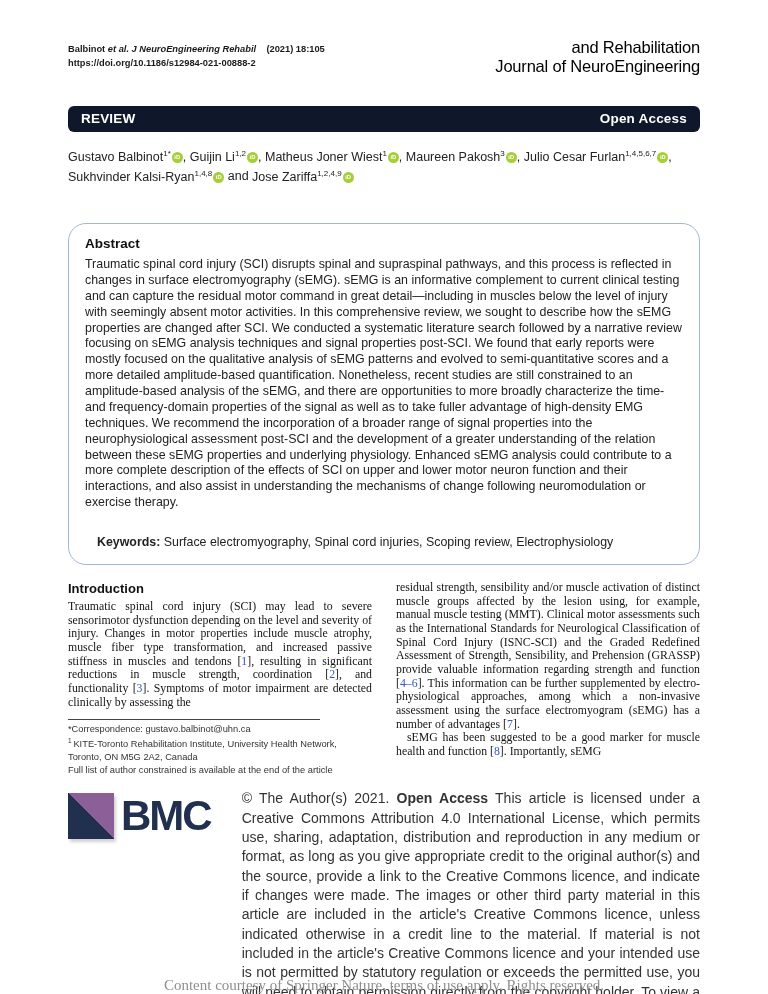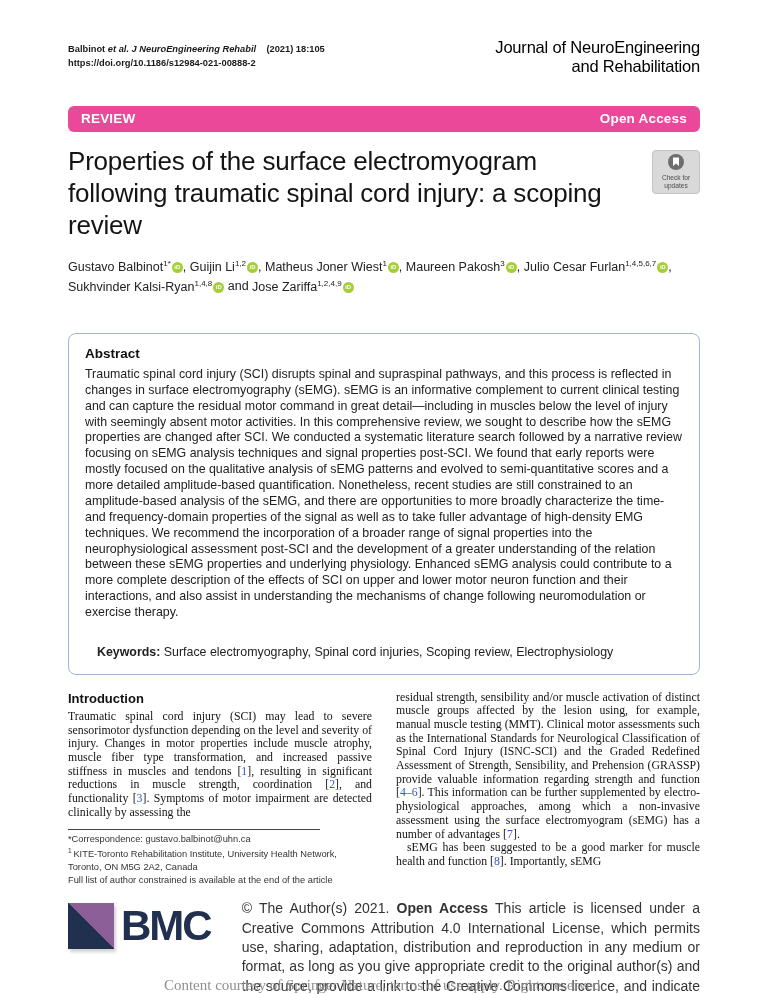--- a/index.html
+++ b/index.html
@@ -12,21 +12,21 @@
 
   
   .hdr { display:flex; justify-content:space-between; align-items:center; }
   .hdr-left { font-size:9.3px; font-weight:bold; line-height:1.5; color:#1a1a1a; }
   .hdr-left .it { font-style:italic; }
   .hdr-left .doi { font-weight:bold; }
   .hdr-right { text-align:right; font-size:16.5px; line-height:1.15; color:#000; font-weight:400; letter-spacing:-0.2px; }
 
   
   .banner {
-    margin-top:30px; height:26px; border-radius:6px; background:#ec4899;
+    margin-top:30px; height:26px; border-radius:6px; background:#0f172a;
     display:flex; justify-content:space-between; align-items:center; padding:0 13px;
     color:#fff; font-weight:bold; font-size:13.5px; letter-spacing:0.2px;
   }
 
   
   .title-wrap { position:relative; margin-top:14px; padding-right:64px; }
   .title { font-size:26px; line-height:1.23; font-weight:400; color:#141414; letter-spacing:-0.2px; }
   .check-badge {
     position:absolute; top:4px; right:0; width:48px;
     background:#d9d9d9; border:1px solid #c3c3c3; border-radius:4px;
@@ -38,21 +38,21 @@
   .authors { margin-top:16px; font-size:12.5px; line-height:1.55; color:#222; max-width:640px; }
   .authors sup { font-size:8px; }
   .orcid {
     display:inline-block; width:11px; height:11px; border-radius:50%;
     background:#a6ce39; color:#fff; font-size:5.8px; font-weight:bold;
     line-height:11px; text-align:center; vertical-align:2px; margin-left:1px;
   }
 
   
   .abstract {
-    margin-top:36px; border:1.5px solid #9fb6d4; border-radius:8px;
+    margin-top:36px; border:1.5px solid #9fb6d4; border-radius:18px;
     padding:12px 16px 13px 16px;
   }
   .abstract h2 { font-size:13.5px; font-weight:bold; color:#111; margin-bottom:6px; }
   .abstract p  { font-size:12.4px; line-height:1.28; color:#222; }
   .abstract .kw { margin-top:24px;padding-left:12px; }
   .abstract .kw b { font-weight:bold; }
 
   
   .cols { margin-top:16px; display:flex; gap:24px; }
   .col { width:304px; font-family:"Liberation Serif", serif; font-size:11.8px; line-height:1.16; color:#141414; text-align:justify; }
@@ -87,43 +87,30 @@
 <body>
 
 <div class="page">
 
   <div class="hdr">
     <div class="hdr-left">
       <div><span>Balbinot </span><span class="it">et al. J NeuroEngineering Rehabil</span><span>&nbsp;&nbsp;&nbsp;&nbsp;(2021) 18:105</span></div>
       <div class="doi">https://doi.org/10.1186/s12984-021-00888-2</div>
     </div>
     <div class="hdr-right">
+      <div>and Rehabilitation</div>
       <div>Journal of NeuroEngineering</div>
-      <div>and Rehabilitation</div>
     </div>
   </div>
 
   <div class="banner">
     <span>REVIEW</span>
     <span>Open Access</span>
   </div>
 
-  <div class="title-wrap">
-    <h1 class="title">Properties of the surface electromyogram following traumatic spinal cord injury: a scoping review</h1>
-    <div class="check-badge">
-      <svg width="16" height="16" viewBox="0 0 16 16">
-        <circle cx="8" cy="8" r="8" fill="#6e6e6e"></circle>
-        <path d="M5 3.5 L11 3.5 L11 12 L8 9.6 L5 12 Z" fill="#ffffff"></path>
-      </svg>
-      <div class="txt">
-        <div>Check for</div>
-        <div>updates</div>
-      </div>
-    </div>
-  </div>
 
   <div class="authors"><span>Gustavo Balbinot<sup>1*</sup><span class="orcid">iD</span></span>, <span>Guijin Li<sup>1,2</sup><span class="orcid">iD</span></span>, <span>Matheus Joner Wiest<sup>1</sup><span class="orcid">iD</span></span>, <span>Maureen Pakosh<sup>3</sup><span class="orcid">iD</span></span>, <span>Julio Cesar Furlan<sup>1,4,5,6,7</sup><span class="orcid">iD</span></span>, <span>Sukhvinder Kalsi-Ryan<sup>1,4,8</sup><span class="orcid">iD</span></span> and <span>Jose Zariffa<sup>1,2,4,9</sup><span class="orcid">iD</span></span></div>
 
   <div class="abstract">
     <h2>Abstract</h2>
     <p>Traumatic spinal cord injury (SCI) disrupts spinal and supraspinal pathways, and this process is reflected in changes in surface electromyography (sEMG). sEMG is an informative complement to current clinical testing and can capture the residual motor command in great detail—including in muscles below the level of injury with seemingly absent motor activities. In this comprehensive review, we sought to describe how the sEMG properties are changed after SCI. We conducted a systematic literature search followed by a narrative review focusing on sEMG analysis techniques and signal properties post-SCI. We found that early reports were mostly focused on the qualitative analysis of sEMG patterns and evolved to semi-quantitative scores and a more detailed amplitude-based quantification. Nonetheless, recent studies are still constrained to an amplitude-based analysis of the sEMG, and there are opportunities to more broadly characterize the time- and frequency-domain properties of the signal as well as to take fuller advantage of high-density EMG techniques. We recommend the incorporation of a broader range of signal properties into the neurophysiological assessment post-SCI and the development of a greater understanding of the relation between these sEMG properties and underlying physiology. Enhanced sEMG analysis could contribute to a more complete description of the effects of SCI on upper and lower motor neuron function and their interactions, and also assist in understanding the mechanisms of change following neuromodulation or exercise therapy.</p>
     <p class="kw"><b>Keywords: </b><span>Surface electromyography, Spinal cord injuries, Scoping review, Electrophysiology</span></p>
   </div>
 
   <div class="cols">

